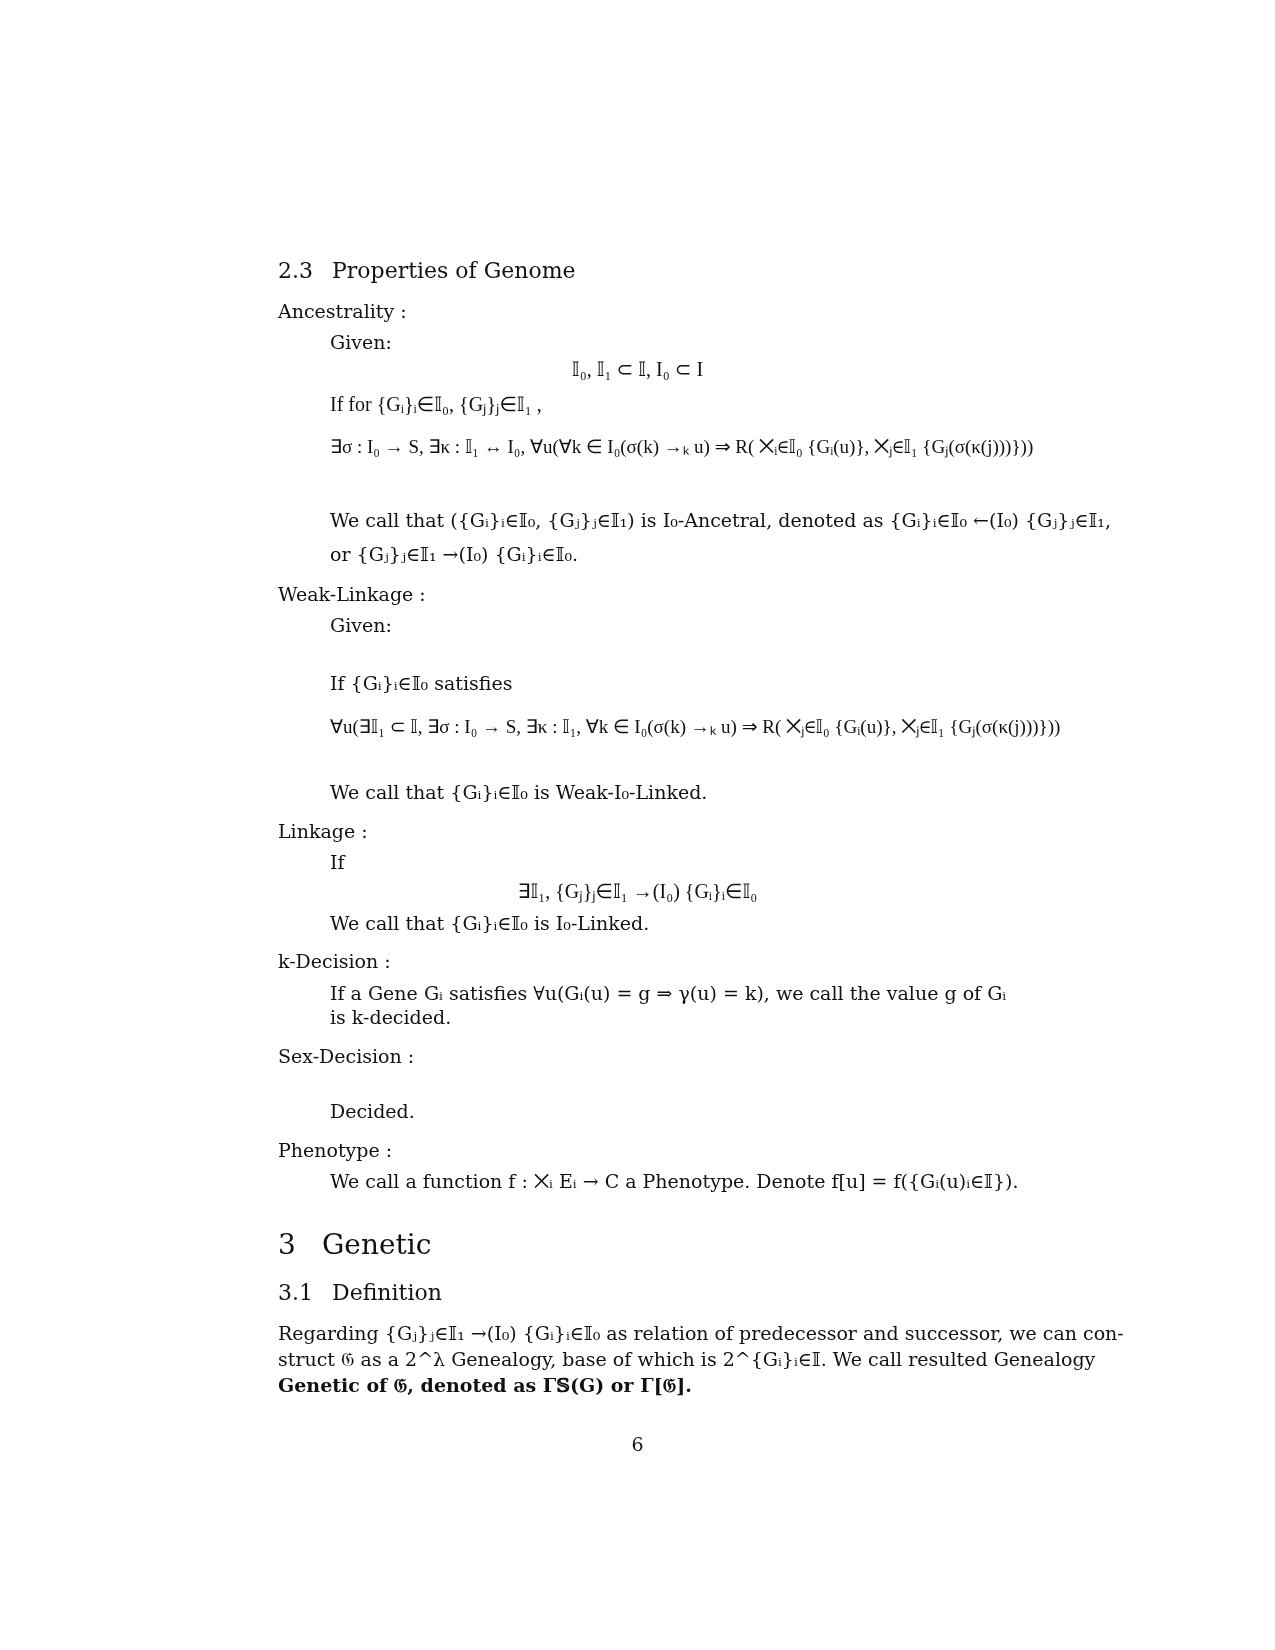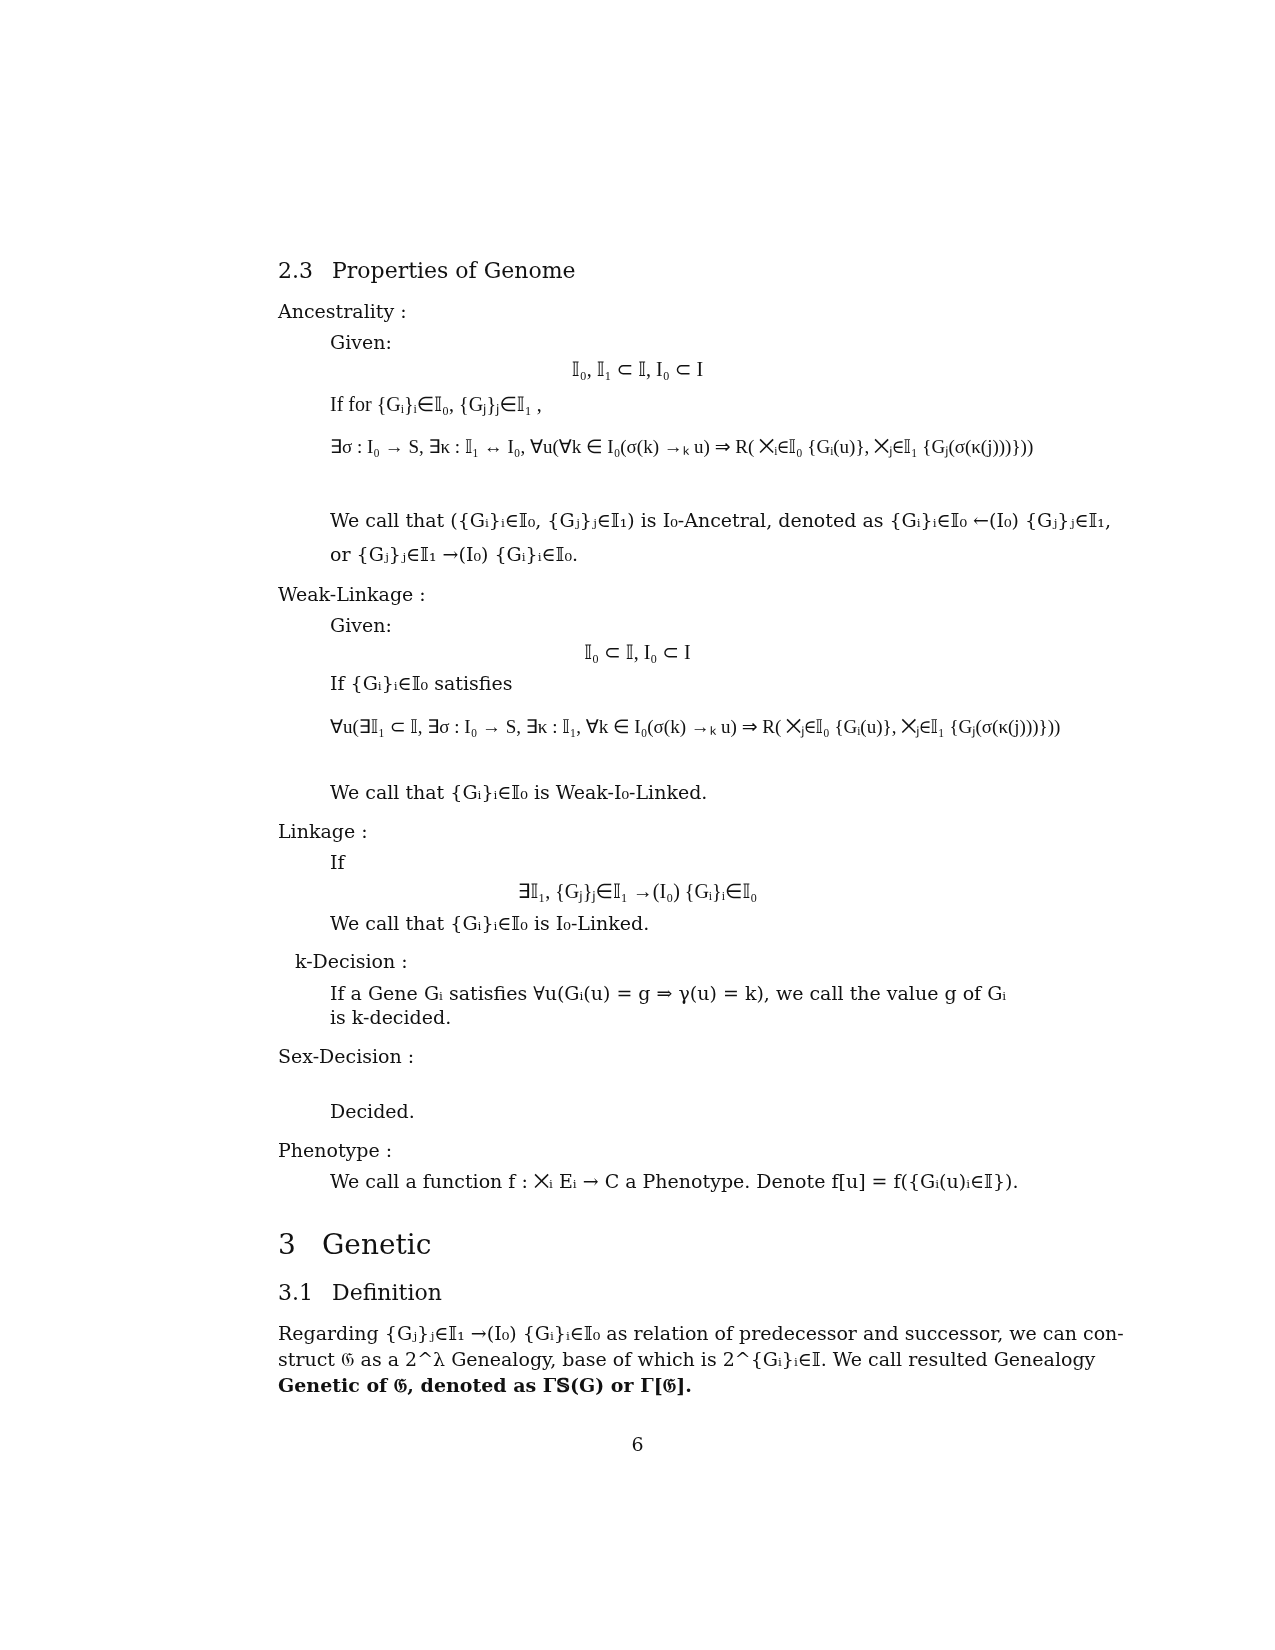--- a/index.html
+++ b/index.html
@@ -28,31 +28,30 @@
   <div class="abs txt" style="left:278px; top:300px;">Ancestrality  :</div>
   <div class="abs txt" style="left:330px; top:331px;">Given:</div>
   <div class="center m" style="top:357px;">𝕀₀, 𝕀₁ ⊂ 𝕀, I₀ ⊂ I</div>
   <div class="abs m" style="left:330px; top:390px;">If for {Gᵢ}ᵢ∈𝕀₀, {Gⱼ}ⱼ∈𝕀₁ ,</div>
   <div class="abs m" style="left:330px; top:433px; font-size:19px;">∃σ : I₀ → S, ∃κ : 𝕀₁ ↔ I₀, ∀u(∀k ∈ I₀(σ(k) →ₖ u) ⇒ R( ⨉ᵢ∈𝕀₀ {Gᵢ(u)}, ⨉ⱼ∈𝕀₁ {Gⱼ(σ(κ(j)))}))</div>
   <div class="abs txt" style="left:330px; top:509px;">We call that ({Gᵢ}ᵢ∈𝕀₀, {Gⱼ}ⱼ∈𝕀₁) is I₀-Ancetral, denoted as {Gᵢ}ᵢ∈𝕀₀ ←(I₀) {Gⱼ}ⱼ∈𝕀₁,</div>
   <div class="abs txt" style="left:330px; top:543px;">or {Gⱼ}ⱼ∈𝕀₁ →(I₀) {Gᵢ}ᵢ∈𝕀₀.</div>
 
   <div class="abs txt" style="left:278px; top:583px;">Weak-Linkage  :</div>
   <div class="abs txt" style="left:330px; top:614px;">Given:</div>
-  <div class="center m" style="top:640px;">𝕀₀ ⊂ 𝕀, I₀ ⊂ I</div>
   <div class="abs txt" style="left:330px; top:672px;">If {Gᵢ}ᵢ∈𝕀₀ satisfies</div>
   <div class="abs m" style="left:330px; top:713px; font-size:19px;">∀u(∃𝕀₁ ⊂ 𝕀, ∃σ : I₀ → S, ∃κ : 𝕀₁, ∀k ∈ I₀(σ(k) →ₖ u) ⇒ R( ⨉ⱼ∈𝕀₀ {Gᵢ(u)}, ⨉ⱼ∈𝕀₁ {Gⱼ(σ(κ(j)))}))</div>
   <div class="abs txt" style="left:330px; top:781px;">We call that {Gᵢ}ᵢ∈𝕀₀ is Weak-I₀-Linked.</div>
 
   <div class="abs txt" style="left:278px; top:820px;">Linkage  :</div>
   <div class="abs txt" style="left:330px; top:851px;">If</div>
   <div class="center m" style="top:877px;">∃𝕀₁, {Gⱼ}ⱼ∈𝕀₁ →(I₀) {Gᵢ}ᵢ∈𝕀₀</div>
   <div class="abs txt" style="left:330px; top:912px;">We call that {Gᵢ}ᵢ∈𝕀₀ is I₀-Linked.</div>
 
-  <div class="abs txt" style="left:278px; top:950px;margin-left:17px;">k-Decision  :</div>
+  <div class="abs txt" style="left:278px; top:950px;">k-Decision  :</div>
   <div class="abs txt" style="left:330px; top:982px;">If a Gene Gᵢ satisfies ∀u(Gᵢ(u) = g ⇒ γ(u) = k), we call the value g of Gᵢ</div>
   <div class="abs txt" style="left:330px; top:1006px;">is k-decided.</div>
 
   <div class="abs txt" style="left:278px; top:1045px;">Sex-Decision  :</div>
   <div class="abs txt" style="left:330px; top:1100px;">Decided.</div>
 
   <div class="abs txt" style="left:278px; top:1139px;">Phenotype  :</div>
   <div class="abs txt" style="left:330px; top:1170px;">We call a function f : ⨉ᵢ Eᵢ → C a Phenotype. Denote f[u] = f({Gᵢ(u)ᵢ∈𝕀}).</div>
 
   <div class="abs h1" style="left:278px; top:1228px;">

